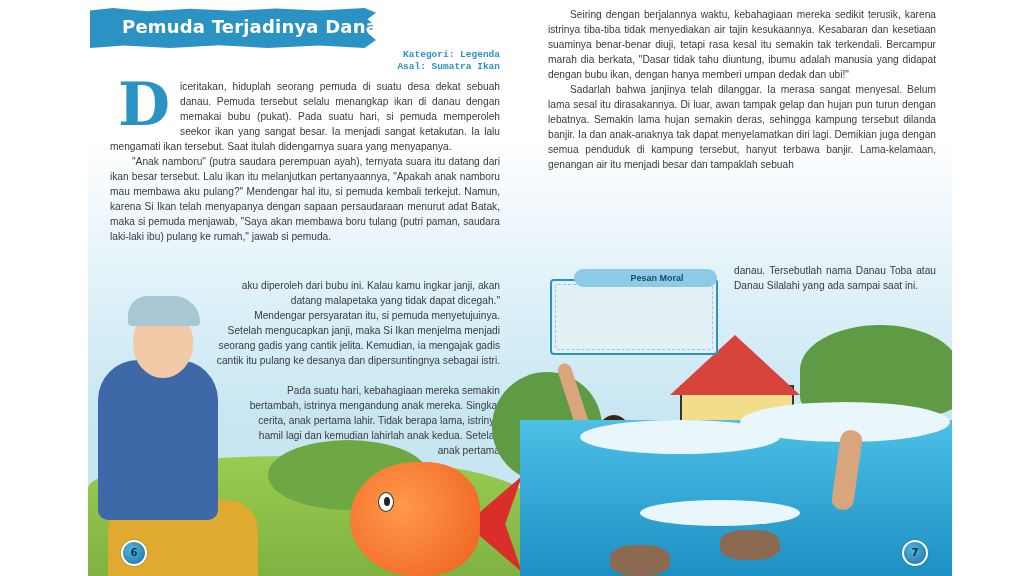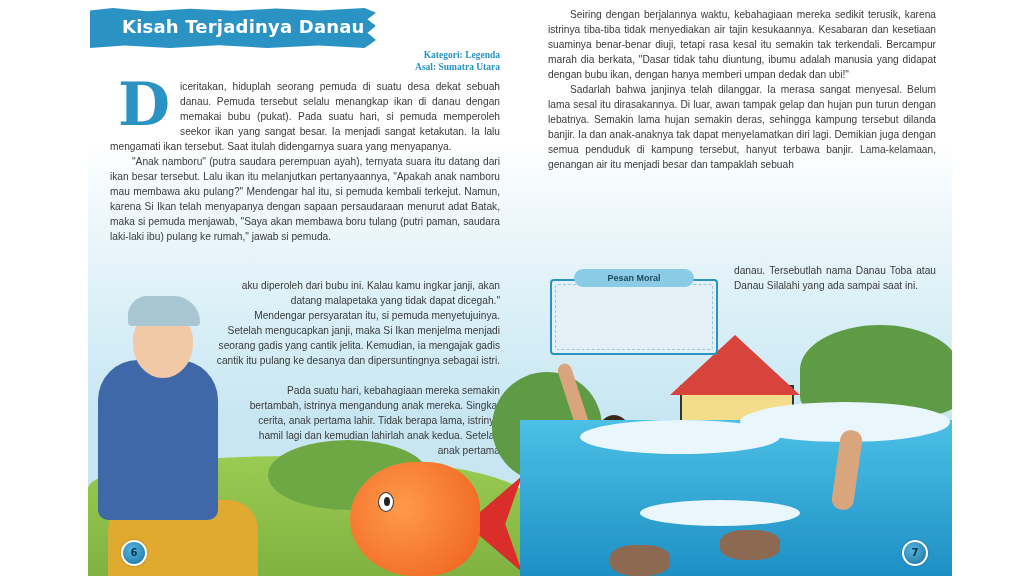--- a/index.html
+++ b/index.html
@@ -6,39 +6,39 @@
   body { width:1024px; height:576px; background:#ffffff; position:relative; overflow:hidden; font-family:"DejaVu Sans", sans-serif; }
   .spread { position:absolute; left:88px; top:0; width:864px; height:576px; overflow:hidden;
     background: linear-gradient(to bottom, #ffffff 0px, #ffffff 140px, #eef7fb 220px, #d9eff7 320px, #c7e6f2 420px); }
   .page-left { position:absolute; left:0; top:0; width:432px; height:576px; }
   .page-right { position:absolute; left:432px; top:0; width:432px; height:576px; }
 
   
   .title-banner { position:absolute; left:2px; top:8px; width:286px; height:40px; background:#2b93c3;
     clip-path: polygon(0 6%, 8% 0, 20% 8%, 35% 2%, 50% 7%, 65% 1%, 80% 6%, 96% 0, 100% 12%, 97% 28%, 100% 45%, 97% 62%, 100% 80%, 96% 100%, 80% 94%, 62% 100%, 45% 93%, 28% 100%, 12% 94%, 0 100%); }
   .title-text { position:absolute; left:34px; top:16px; font-family:"DejaVu Sans", sans-serif; font-weight:bold; font-size:18px; color:#ffffff; letter-spacing:0.2px; }
-  .meta { position:absolute; right:20px; top:49px; text-align:right; font-size:9.5px; line-height:12px; color:#2b93c3; font-weight:bold; font-family:Liberation Serif, serif; }
+  .meta { position:absolute; right:20px; top:49px; text-align:right; font-size:9.5px; line-height:12px; color:#2b93c3; font-weight:bold; font-family:Liberation Mono, monospace; }
 
   .body-text { font-family:"Liberation Sans", sans-serif; font-size:10.2px; line-height:15px; color:#3a3a3a; text-align:justify; }
   .body-text p { margin:0; text-indent:22px; }
   .body-text p.noindent { text-indent:0; }
 
   .left-col1 { position:absolute; left:22px; top:79px; width:390px; }
   .dropcap { float:left; font-family:"DejaVu Serif", serif; font-weight:bold; font-size:60px; line-height:50px; color:#2b93c3; margin:0 10px 0 8px; }
   .left-col2 { position:absolute; left:120px; top:278px; width:292px; }
   .left-col3 { position:absolute; left:148px; top:383px; width:264px; }
   .left-col3 p, .left-col2 p { text-align:right; }
 
   .right-col1 { position:absolute; left:28px; top:7px; width:388px; }
   .right-col2 { position:absolute; left:214px; top:263px; width:202px; }
 
   
   .moral { position:absolute; left:30px; top:279px; width:164px; height:72px; border:2px solid #2b93c3; border-radius:4px; background:#e3f1f7; }
   .moral-inner { position:absolute; left:3px; top:3px; right:3px; bottom:3px; border:1px dashed #9cc8dc; border-radius:3px; }
-  .moral-head { position:absolute; left:22px; top:-12px; width:120px; height:18px; background:#8ccbe6; border-radius:9px; text-align:center; font-size:9px; line-height:18px; color:#1d4a5e; font-weight:bold; font-family:"Liberation Sans", sans-serif; }
+  .moral-head { position:absolute; left:22px; top:-12px; width:120px; height:18px; background:#8ccbe6; border-radius:9px; text-align:center; font-size:9px; line-height:18px; color:#1d4a5e; font-weight:bold; font-family:"Liberation Sans", sans-serif;padding-left:23px; }
   .moral-text { position:absolute; left:8px; top:15px; right:8px; font-size:8px; line-height:10.2px; color:#34627a; text-align:justify; font-family:"Liberation Sans", sans-serif; }
 
   .page-num { position:absolute; width:22px; height:22px; border-radius:50%; background:radial-gradient(circle at 40% 35%, #55b7e0, #1a6f9e); border:2px solid #ffffff; color:#0e3550; font-size:10px; font-weight:bold; text-align:center; line-height:22px; box-shadow:0 0 2px rgba(0,0,0,0.3); }
 
   
   .grass { position:absolute; left:0; bottom:0; width:440px; height:120px; background:linear-gradient(#9acb52,#7fb241); border-radius:50% 60% 0 0 / 30% 40% 0 0; }
   .bush { position:absolute; background:#6ea845; border-radius:50%; }
   .man-body { position:absolute; left:10px; top:360px; width:120px; height:160px; background:#3f68a8; border-radius:40px 40px 10px 10px; }
   .man-head { position:absolute; left:45px; top:310px; width:60px; height:68px; background:#f2c9a6; border-radius:45% 45% 50% 50%; }
   .man-hat { position:absolute; left:40px; top:296px; width:72px; height:30px; background:#a9c6d3; border-radius:30px 40px 6px 6px; }
@@ -73,24 +73,24 @@
     <div class="bush" style="left:180px;top:440px;width:160px;height:70px;"></div>
     <div class="man-pants"></div>
     <div class="man-body"></div>
     <div class="man-head"></div>
     <div class="man-hat"></div>
     <div class="fish-tail"></div>
     <div class="fish"></div>
     <div class="fish-eye"></div>
 
     <div class="title-banner"></div>
-    <div class="title-text">Kisah Terjadinya Danau Toba</div>
+    <div class="title-text">Pemuda Terjadinya Danau Toba</div>
     <div class="meta">
       <div>Kategori: Legenda</div>
-      <div>Asal: Sumatra Utara</div>
+      <div>Asal: Sumatra Ikan</div>
     </div>
 
     <div class="body-text left-col1">
       <span class="dropcap">D</span>
       <p class="noindent">iceritakan, hiduplah seorang pemuda di suatu desa dekat sebuah danau. Pemuda tersebut selalu menangkap ikan di danau dengan memakai bubu (pukat). Pada suatu hari, si pemuda memperoleh seekor ikan yang sangat besar. Ia menjadi sangat ketakutan. Ia lalu mengamati ikan tersebut. Saat itulah didengarnya suara yang menyapanya.</p>
       <p>"Anak namboru" (putra saudara perempuan ayah), ternyata suara itu datang dari ikan besar tersebut. Lalu ikan itu melanjutkan pertanyaannya, "Apakah anak namboru mau membawa aku pulang?" Mendengar hal itu, si pemuda kembali terkejut. Namun, karena Si Ikan telah menyapanya dengan sapaan persaudaraan menurut adat Batak, maka si pemuda menjawab, "Saya akan membawa boru tulang (putri paman, saudara laki-laki ibu) pulang ke rumah," jawab si pemuda.</p>
     </div>
     <div class="body-text left-col2">
       <p class="noindent">aku diperoleh dari bubu ini. Kalau kamu ingkar janji, akan datang malapetaka yang tidak dapat dicegah."</p>
       <p>Mendengar persyaratan itu, si pemuda menyetujuinya. Setelah mengucapkan janji, maka Si Ikan menjelma menjadi seorang gadis yang cantik jelita. Kemudian, ia mengajak gadis cantik itu pulang ke desanya dan dipersuntingnya sebagai istri.</p>

